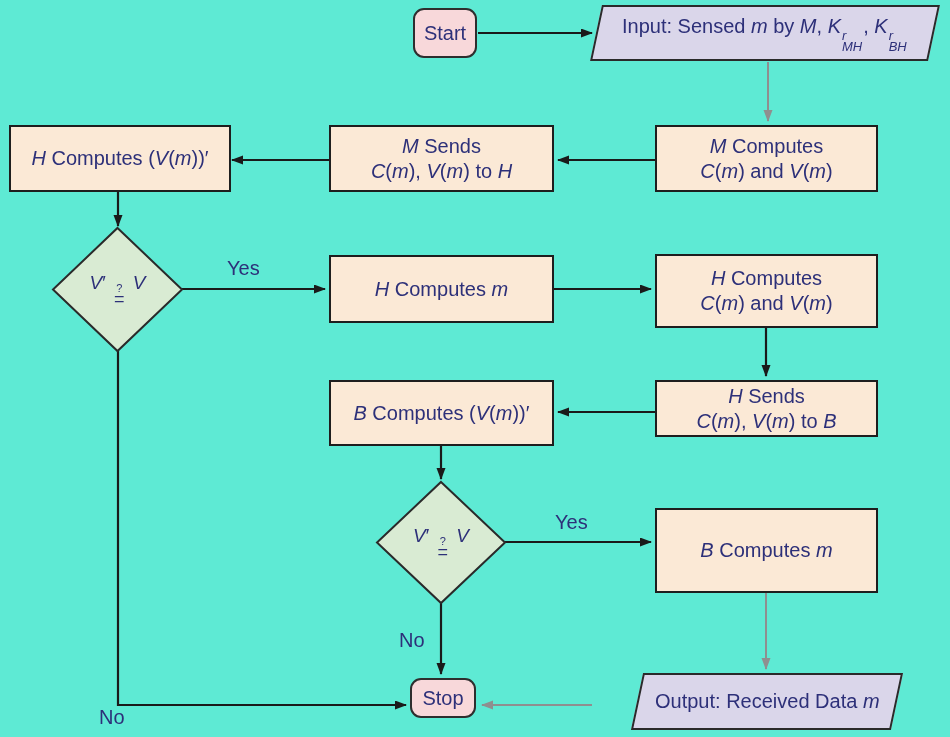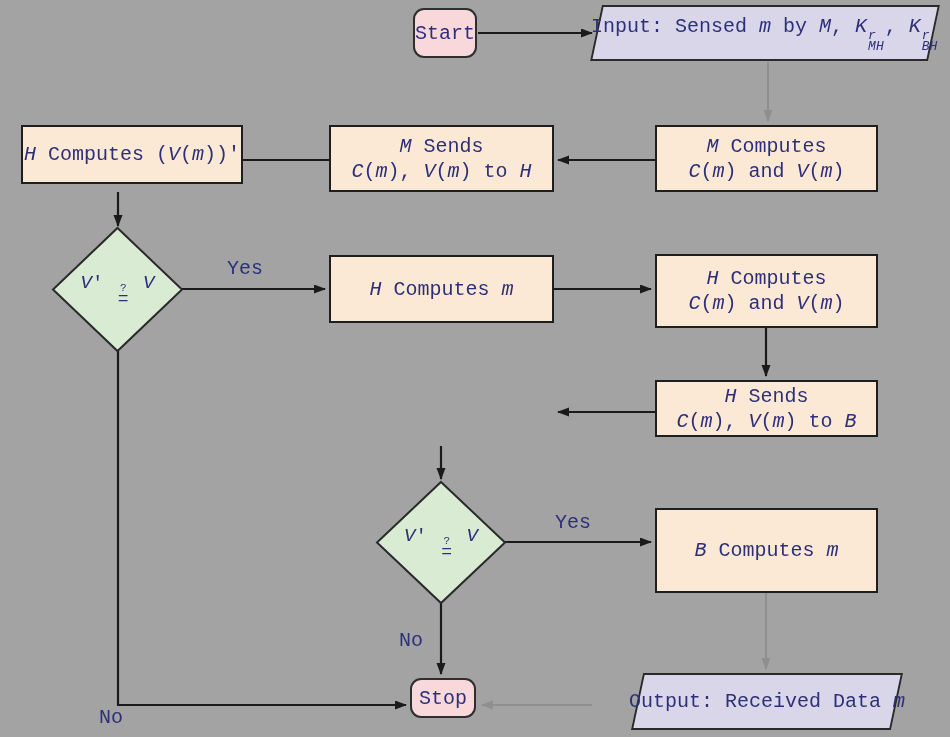--- a/index.html
+++ b/index.html
@@ -1,17 +1,17 @@
 <!DOCTYPE html>
 <html><head>
 <meta charset="utf-8">
 <style>
   html,body{margin:0;padding:0;background:#ffffff;}
-  .canvas{position:relative;width:950px;height:737px;background:#a3a3a3;overflow:hidden;
-          font-family:Liberation Mono, monospace;color:#2d3079;}
+  .canvas{position:relative;width:950px;height:737px;background:#5eead4;overflow:hidden;
+          font-family:Liberation Sans, sans-serif;color:#2d3079;}
   svg.overlay{position:absolute;left:0;top:0;width:950px;height:737px;}
   .node{position:absolute;box-sizing:border-box;display:flex;flex-direction:column;
         align-items:center;justify-content:center;background:#fbe9d6;border:2.2px solid #1e1e1e;
         font-size:20px;line-height:25px;text-align:center;white-space:nowrap;}
   .term{background:#f8d8da;border-radius:11px;border-width:2.6px;border-color:#2e2e2e;}
   .para{background:#dad6ea;transform:skewX(-12deg);border-color:#2a2a2a;}
   .para .inner{transform:skewX(12deg);display:flex;flex-direction:column;align-items:center;}
   .dlabel{position:absolute;display:flex;flex-direction:column;align-items:center;
           justify-content:center;font-size:19px;white-space:nowrap;}
   .elabel{position:absolute;font-size:20px;white-space:nowrap;}
@@ -78,29 +78,32 @@
   </div>
 
   <div class="node" style="left:655px;top:125px;width:223px;height:67px">
       <div class="line"><span class="it">M</span><span> Computes</span></div>
       <div class="line"><span class="it">C</span><span>(</span><span class="it">m</span><span>) and </span><span class="it">V</span><span>(</span><span class="it">m</span><span>)</span></div>
     </div>
   <div class="node" style="left:329px;top:125px;width:225px;height:67px">
       <div class="line"><span class="it">M</span><span> Sends</span></div>
       <div class="line"><span class="it">C</span><span>(</span><span class="it">m</span><span>), </span><span class="it">V</span><span>(</span><span class="it">m</span><span>) to </span><span class="it">H</span></div>
     </div>
-  <div class="node" style="left:21px;top:125px;width:222px;height:59px">
+  <div class="node" style="left:9px;top:125px;width:222px;height:67px">
       <div class="line"><span class="it">H</span><span> Computes (</span><span class="it">V</span><span>(</span><span class="it">m</span><span>))′</span></div>
     </div>
   <div class="node" style="left:329px;top:255px;width:225px;height:68px">
       <div class="line"><span class="it">H</span><span> Computes </span><span class="it">m</span></div>
     </div>
   <div class="node" style="left:655px;top:254px;width:223px;height:74px">
       <div class="line"><span class="it">H</span><span> Computes</span></div>
       <div class="line"><span class="it">C</span><span>(</span><span class="it">m</span><span>) and </span><span class="it">V</span><span>(</span><span class="it">m</span><span>)</span></div>
+    </div>
+  <div class="node" style="left:329px;top:380px;width:225px;height:66px">
+      <div class="line"><span class="it">B</span><span> Computes (</span><span class="it">V</span><span>(</span><span class="it">m</span><span>))′</span></div>
     </div>
   <div class="node" style="left:655px;top:380px;width:223px;height:57px">
       <div class="line"><span class="it">H</span><span> Sends</span></div>
       <div class="line"><span class="it">C</span><span>(</span><span class="it">m</span><span>), </span><span class="it">V</span><span>(</span><span class="it">m</span><span>) to </span><span class="it">B</span></div>
     </div>
   <div class="node" style="left:655px;top:508px;width:223px;height:85px">
       <div class="line"><span class="it">B</span><span> Computes </span><span class="it">m</span></div>
     </div>
 
   <div class="dlabel" style="left:53px;top:261px;width:129px;height:58px">

